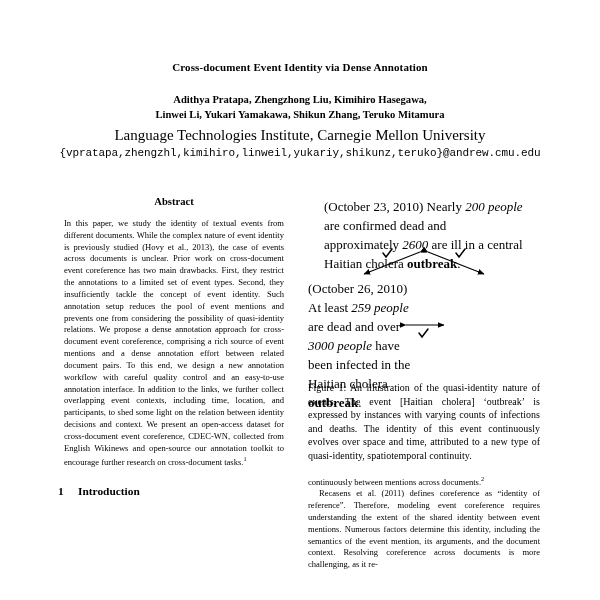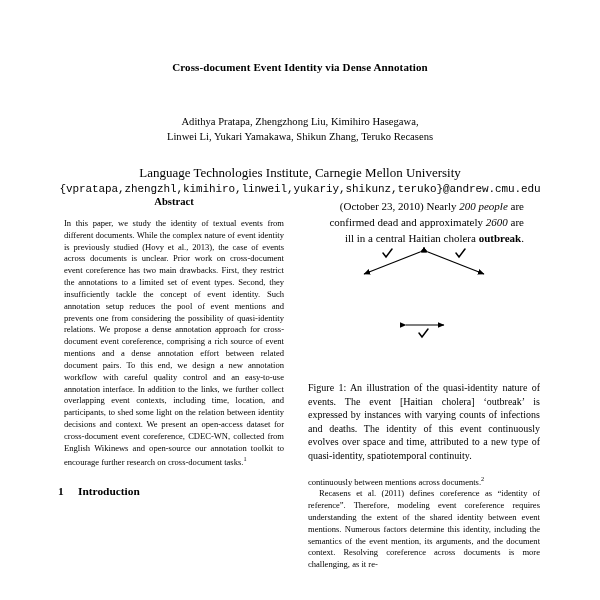--- a/index.html
+++ b/index.html
@@ -27,31 +27,31 @@
     padding-top: 60px;
     text-align: center;
   }
   .paper-title {
     font-size: 11px;
     font-weight: bold;
     letter-spacing: 0.01em;
     line-height: 1.3;
   }
   .authors {
-    margin-top: 40px;
+    margin-top: 18px;
     font-size: 10.6px;
-    font-weight: normal;
+    font-weight: bold;
     line-height: 1.42;
   }
   .authors .line {
     display: block;
   }
   .affiliation {
-    margin-top: 20px;
-    font-size: 13px;
+    margin-top: 3px;
+    font-size: 15px;
     line-height: 1.35;
   }
   .emails {
     margin-top: 1px;
     font-family: "Liberation Mono", "DejaVu Sans Mono", monospace;
     font-size: 11px;
     letter-spacing: -0.1px;
   }
 
   
@@ -108,23 +108,23 @@
     position: relative;
     width: 232px;
   }
   .fig-graphic {
     position: relative;
     width: 232px;
     height: 185px;
   }
   .node {
     position: absolute;
-    font-size: 11px;
+    font-size: 13px;
     line-height: 1.46;
-    text-align: right;
+    text-align: left;
   }
   .node i { font-style: italic; }
   .node b { font-weight: bold; }
   .node-top {
     left: 16px;
     top: 2px;
     width: 200px;
   }
   .node-left {
     left: 0px;
@@ -165,21 +165,21 @@
 </style>
 </head>
 <body>
 
 <div class="page">
 
   <div class="title-block">
     <div class="paper-title">Cross-document Event Identity via Dense Annotation</div>
     <div class="authors">
       <span class="line">Adithya Pratapa, Zhengzhong Liu, Kimihiro Hasegawa,</span>
-      <span class="line">Linwei Li, Yukari Yamakawa, Shikun Zhang, Teruko Recasens</span>
+      <span class="line">Linwei Li, Yukari Yamakawa, Shikun Zhang, Teruko Mitamura</span>
     </div>
     <div class="affiliation">Language Technologies Institute, Carnegie Mellon University</div>
     <div class="emails">{vpratapa,zhengzhl,kimihiro,linweil,yukariy,shikunz,teruko}@andrew.cmu.edu</div>
   </div>
 
   <div class="columns">
 
     <div class="col col-left">
       <div class="abstract-head">Abstract</div>
       <div class="abstract-body">
@@ -214,20 +214,24 @@
               <path d="M75,57 l3,4 l6,-8"></path>
               <path d="M148,57 l3,4 l6,-8"></path>
               <path d="M111,137 l3,4 l6,-8"></path>
             </g>
           </svg>
 
           <div class="node node-top">
             <span>(October 23, 2010)</span><span> Nearly </span><i>200 people</i><span> are confirmed dead and approximately </span><i>2600</i><span> are ill in a central Haitian cholera </span><b>outbreak</b><span>.</span>
           </div>
 
+          <div class="node node-left">
+            <span>(October 26, 2010)</span><br>
+            <span>At least </span><i>259 people</i><span> are dead and over </span><i>3000 people</i><span> have been infected in the Haitian cholera </span><b>outbreak</b><span>.</span>
+          </div>
 
         </div>
 
         <div class="fig-caption">Figure 1: An illustration of the quasi-identity nature of events. The event [Haitian cholera] ‘outbreak’ is expressed by instances with varying counts of infections and deaths. The identity of this event continuously evolves over space and time, attributed to a new type of quasi-identity, spatiotemporal continuity.</div>
       </div>
 
       <div class="right-body">
         <p><span>continuously between mentions across documents.</span><sup>2</sup></p>
         <p>Recasens et al. (2011) defines coreference as “identity of reference”. Therefore, modeling event coreference requires understanding the extent of the shared identity between event mentions. Numerous factors determine this identity, including the semantics of the event mention, its arguments, and the document context. Resolving coreference across documents is more challenging, as it re-</p>
       </div>

